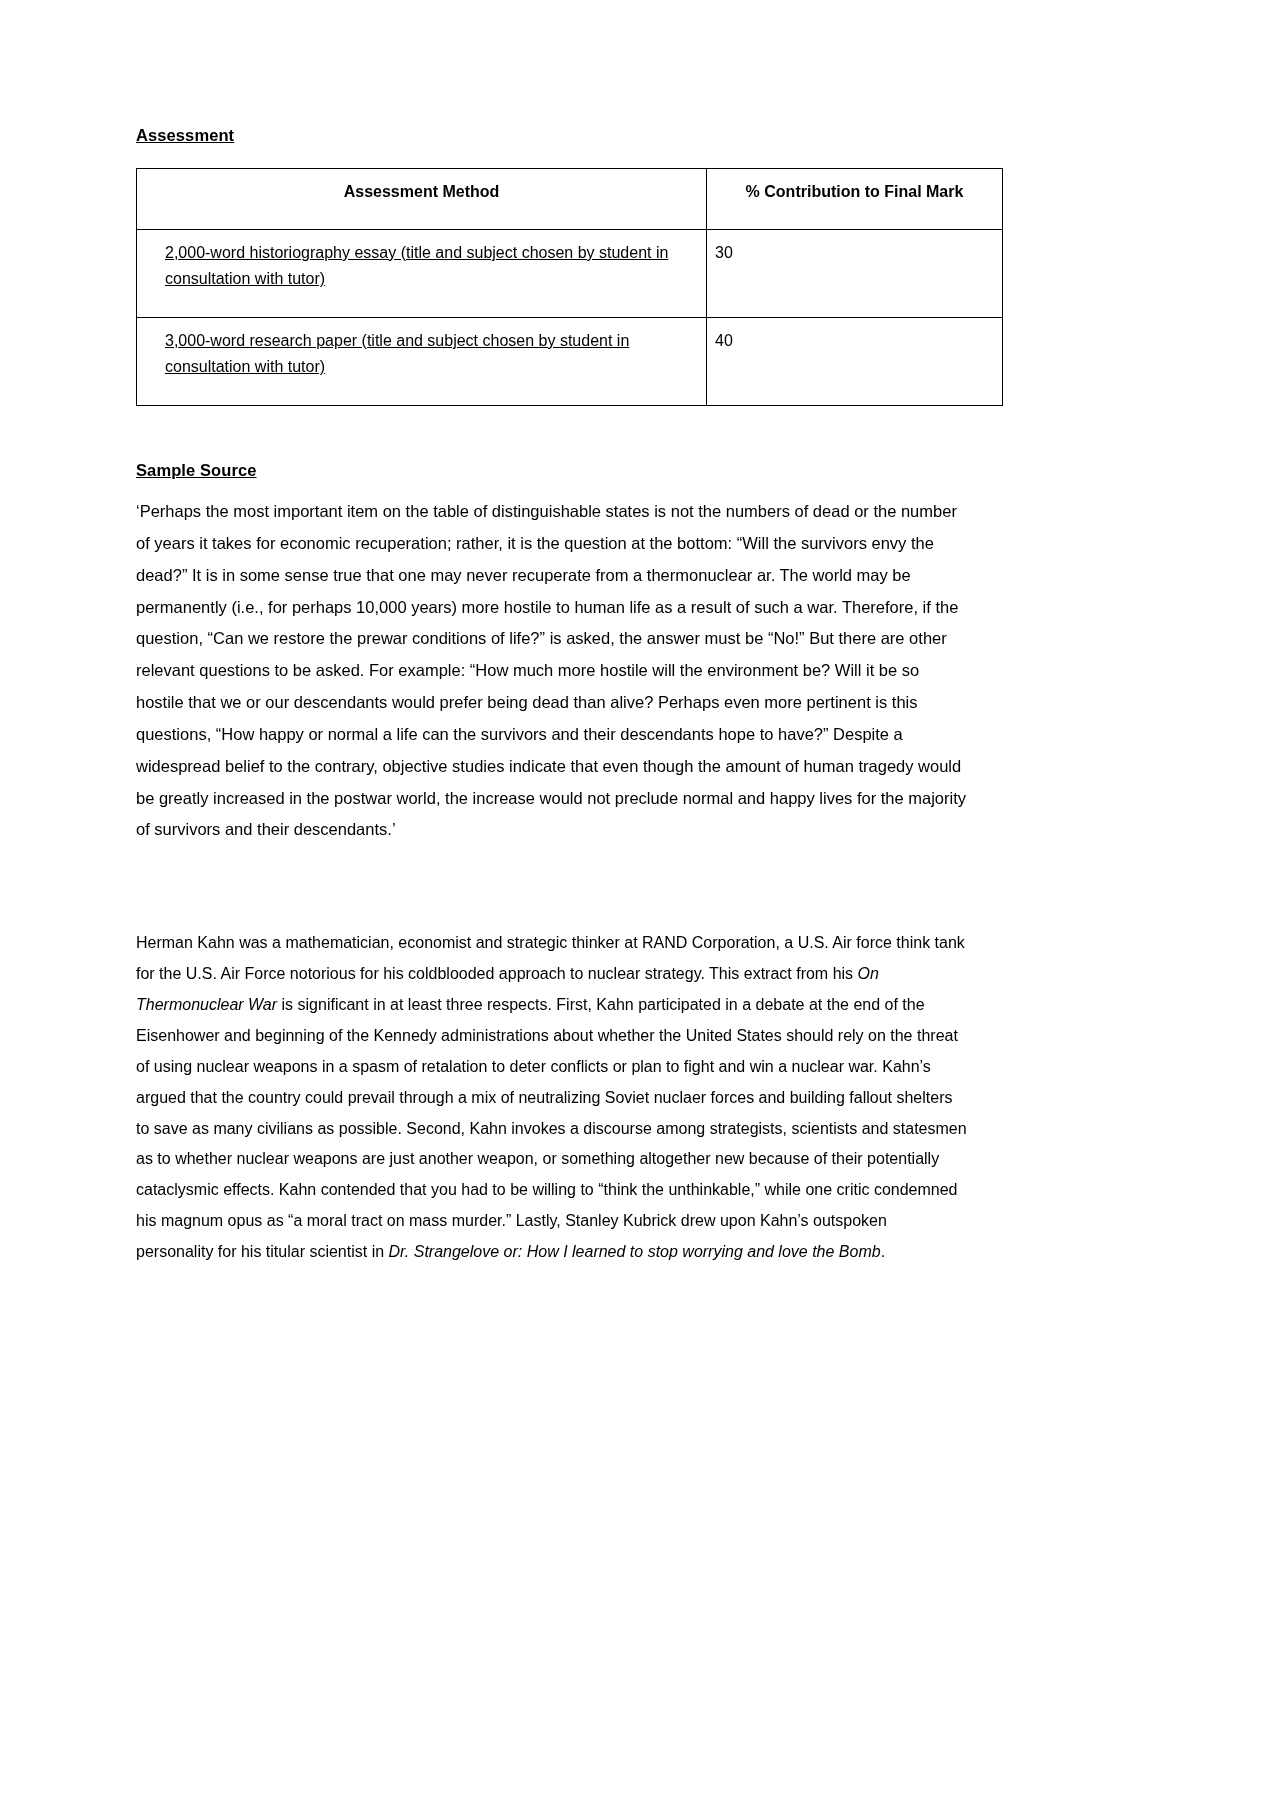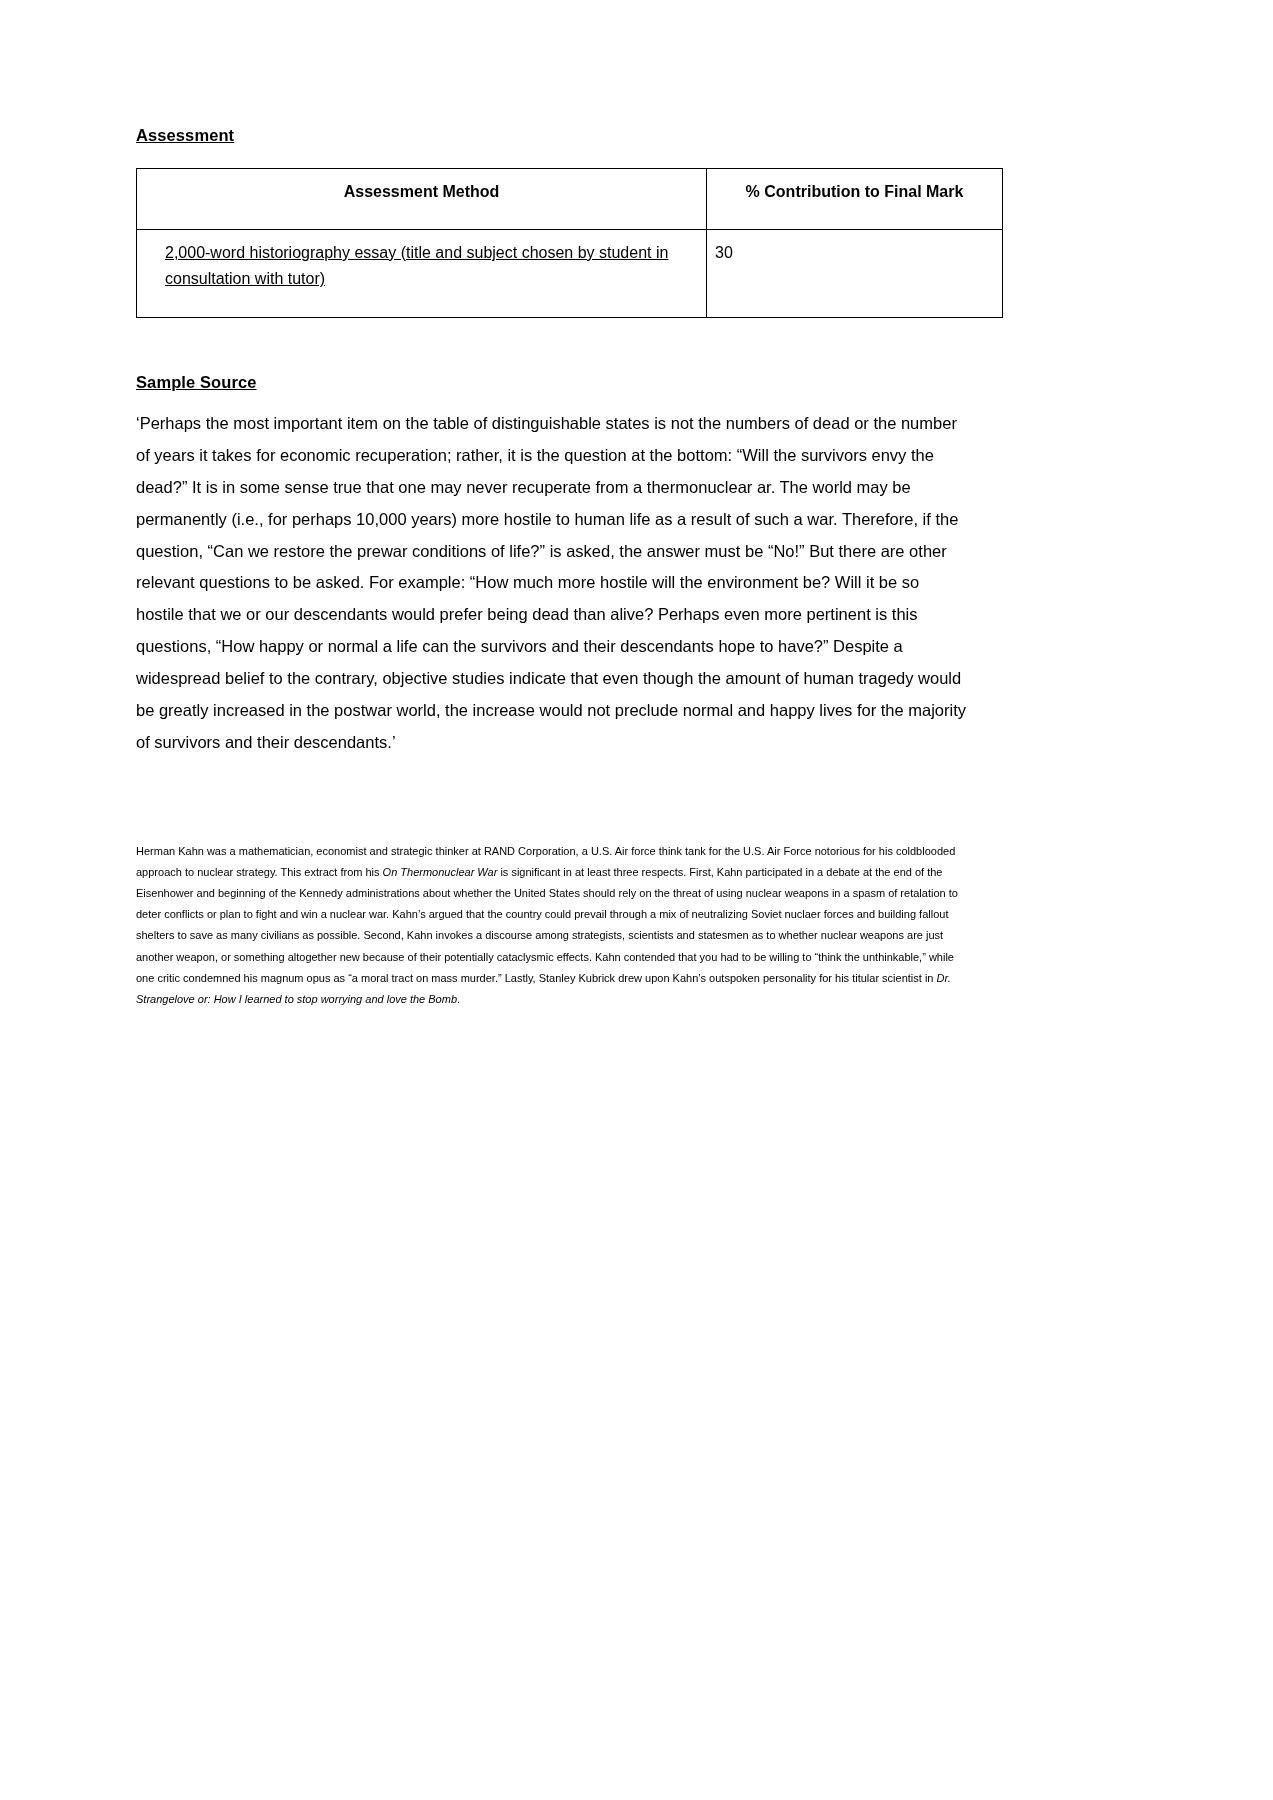--- a/index.html
+++ b/index.html
@@ -89,21 +89,21 @@
     font-style: italic;
     line-height: 1.9;
     text-align: center;
     padding-left: 60px;
     padding-right: 0;
   }
 
   
   .commentary {
     margin-top: 82px;
-    font-size: 11px;
+    font-size: 16px;
     line-height: 1.93;
     text-align: left;
   }
   .commentary em {
     font-style: italic;
   }
 
   
   .page-number {
     position: absolute;
@@ -128,20 +128,24 @@
           <tr>
             <th class="col-method">Assessment Method</th>
             <th class="col-pct">% Contribution to Final Mark</th>
           </tr>
         </thead>
         <tbody>
           <tr>
             <td class="col-method">2,000-word historiography essay (title and subject chosen by student in consultation with tutor)</td>
             <td class="col-pct">30</td>
           </tr>
+          <tr>
+            <td class="col-method">3,000-word research paper (title and subject chosen by student in consultation with tutor)</td>
+            <td class="col-pct">40</td>
+          </tr>
         </tbody>
       </table>
     </div>
 
     <h2 class="section-heading sample-source-heading">Sample Source</h2>
 
     <p class="quote-block">‘Perhaps the most important item on the table of distinguishable states is not the numbers of dead or the number of years it takes for economic recuperation; rather, it is the question at the bottom: “Will the survivors envy the dead?” It is in some sense true that one may never recuperate from a thermonuclear ar. The world may be permanently (i.e., for perhaps 10,000 years) more hostile to human life as a result of such a war. Therefore, if the question, “Can we restore the prewar conditions of life?” is asked, the answer must be “No!” But there are other relevant questions to be asked. For example: “How much more hostile will the environment be? Will it be so hostile that we or our descendants would prefer being dead than alive? Perhaps even more pertinent is this questions, “How happy or normal a life can the survivors and their descendants hope to have?” Despite a widespread belief to the contrary, objective studies indicate that even though the amount of human tragedy would be greatly increased in the postwar world, the increase would not preclude normal and happy lives for the majority of survivors and their descendants.’</p>
 
 
     <p class="commentary">

